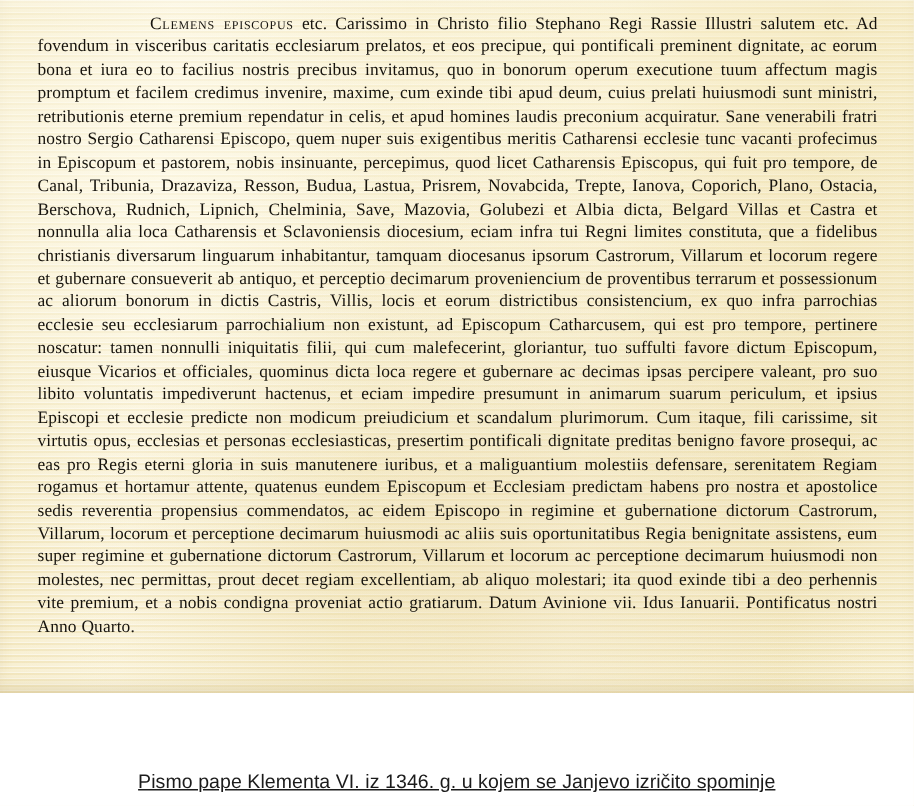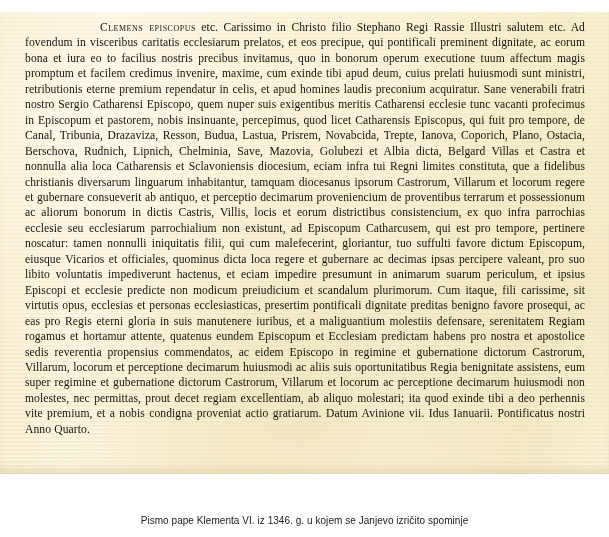--- a/index.html
+++ b/index.html
@@ -19,21 +19,21 @@
     position: relative;
     width: 609px;
     height: 537px;
     background: #ffffff;
   }
 
   
   #scan-panel {
     position: absolute;
     left: 0;
-    top: 12px;
+    top: 0;
     width: 609px;
     height: 462px;
     background-color: #f7eecb;
     background-image:
       repeating-linear-gradient(
         180deg,
         rgba(255,255,255,0.55) 0px,
         rgba(255,255,255,0.55) 1px,
         rgba(234,219,173,0.30) 1px,
         rgba(234,219,173,0.30) 2px,
@@ -97,25 +97,26 @@
     top: 505px;
     width: 609px;
     height: 32px;
     display: flex;
     align-items: center;
     justify-content: center;
     background: #ffffff;
   }
   #caption-text {
     font-family: "Liberation Sans", "DejaVu Sans", sans-serif;
-    font-size: 10px;
+    font-size: 13px;
     line-height: 14px;
     color: #1b1b1b;
     letter-spacing: 0.05px;
     white-space: nowrap;
+    text-decoration: underline;
   }
 </style>
 </head>
 <body>
 
 <div id="figure">
 
   <div id="scan-panel">
     <div id="paper-grain"></div>
 

